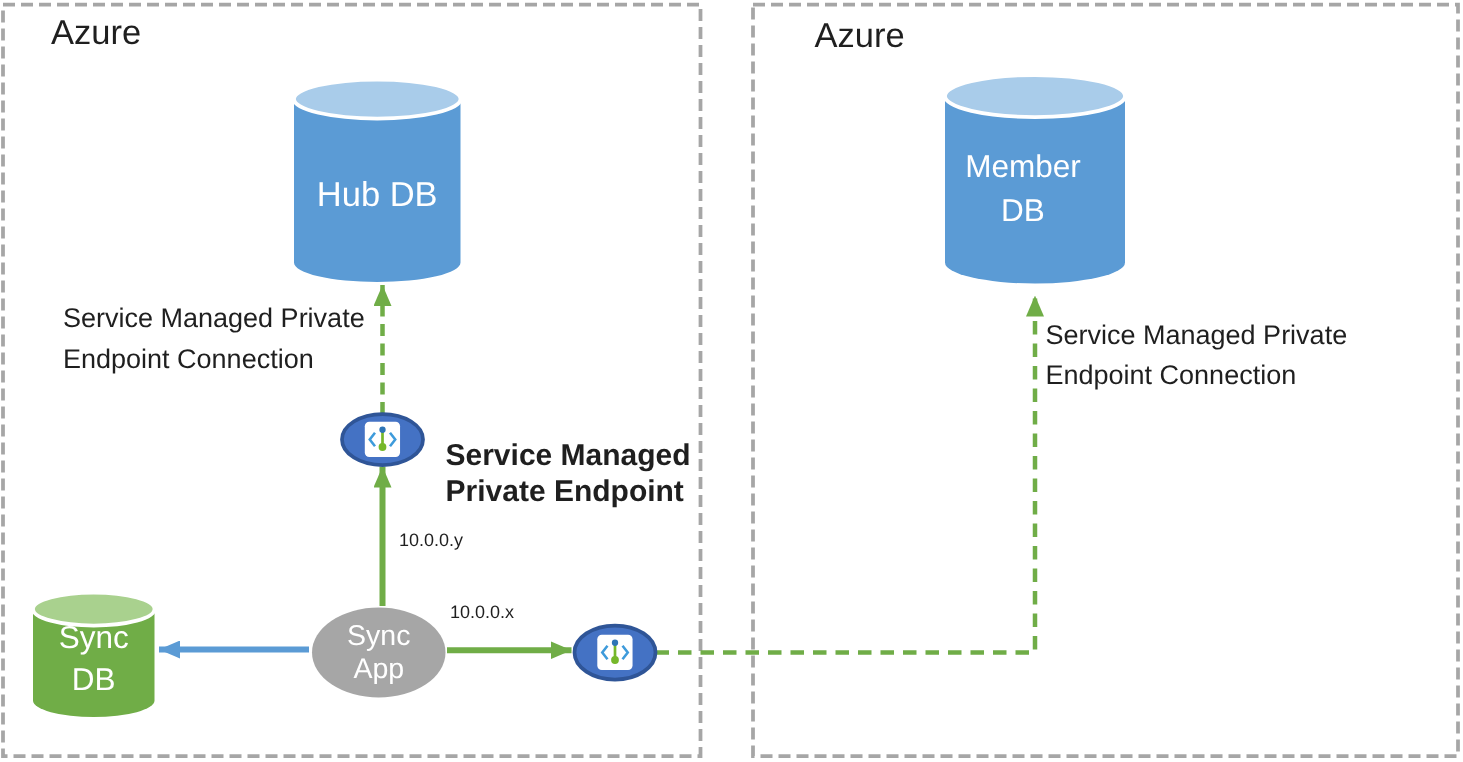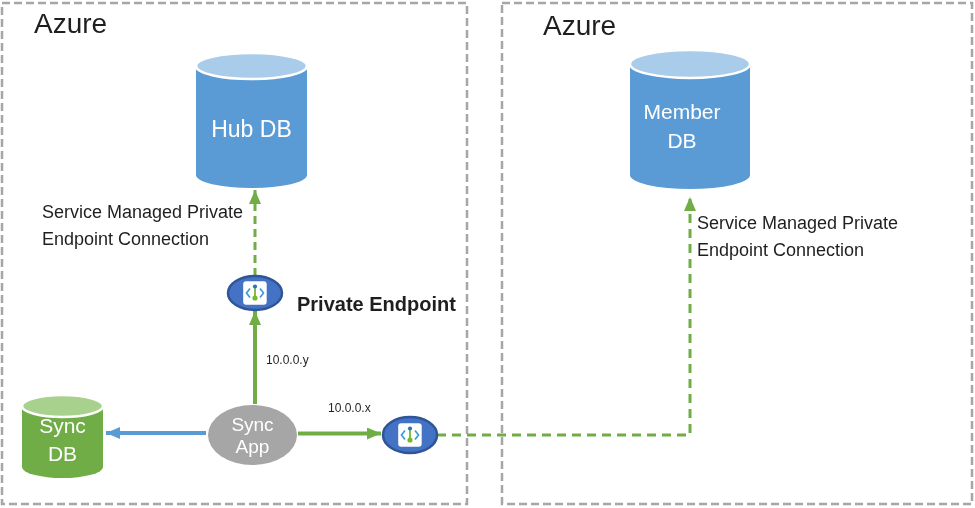--- a/index.html
+++ b/index.html
@@ -3,21 +3,21 @@
 <meta charset="utf-8">
 <style>
   html,body { margin:0; padding:0; background:#fff; }
   #canvas {
     position:relative; width:975px; height:508px; background:var(--background,#fff);
     font-family:"Liberation Sans", sans-serif; overflow:hidden;
   }
   #shapes { position:absolute; left:0; top:0; width:975px; height:508px; }
   .t { position:absolute; color:var(--text,#1f1f1f); white-space:nowrap; }
   .line { display:block; }
-  .azure-label { font-size:28px; }
+  .azure-label { font-size:23px; }
   .node-label { color:var(--text-white,#fff); text-align:center; white-space:normal; }
   .conn-label { font-size:18px; line-height:27px; }
   .pe-title { font-size:20px; font-weight:bold; line-height:24px; }
   .ip-label { font-size:12px; }
 </style>
 </head>
 <body>
 
 <div id="canvas">
 
@@ -101,20 +101,21 @@
     <span class="line">Service Managed Private</span>
     <span class="line">Endpoint Connection</span>
   </div>
 
   <div class="t conn-label" style="left:697px; top:210px;">
     <span class="line">Service Managed Private</span>
     <span class="line">Endpoint Connection</span>
   </div>
 
   <div class="t pe-title" style="left:297px; top:292px;">
+    <span class="line">Service Managed</span>
     <span class="line">Private Endpoint</span>
   </div>
 
   <div class="t ip-label" style="left:266px; top:353px;">10.0.0.y</div>
 
-  <div class="t ip-label" style="left:328px; top:401px;">10.0.0.x</div>
+  <div class="t ip-label" style="left:300px; top:401px;">10.0.0.x</div>
 
 </div>
 
 </body></html>

